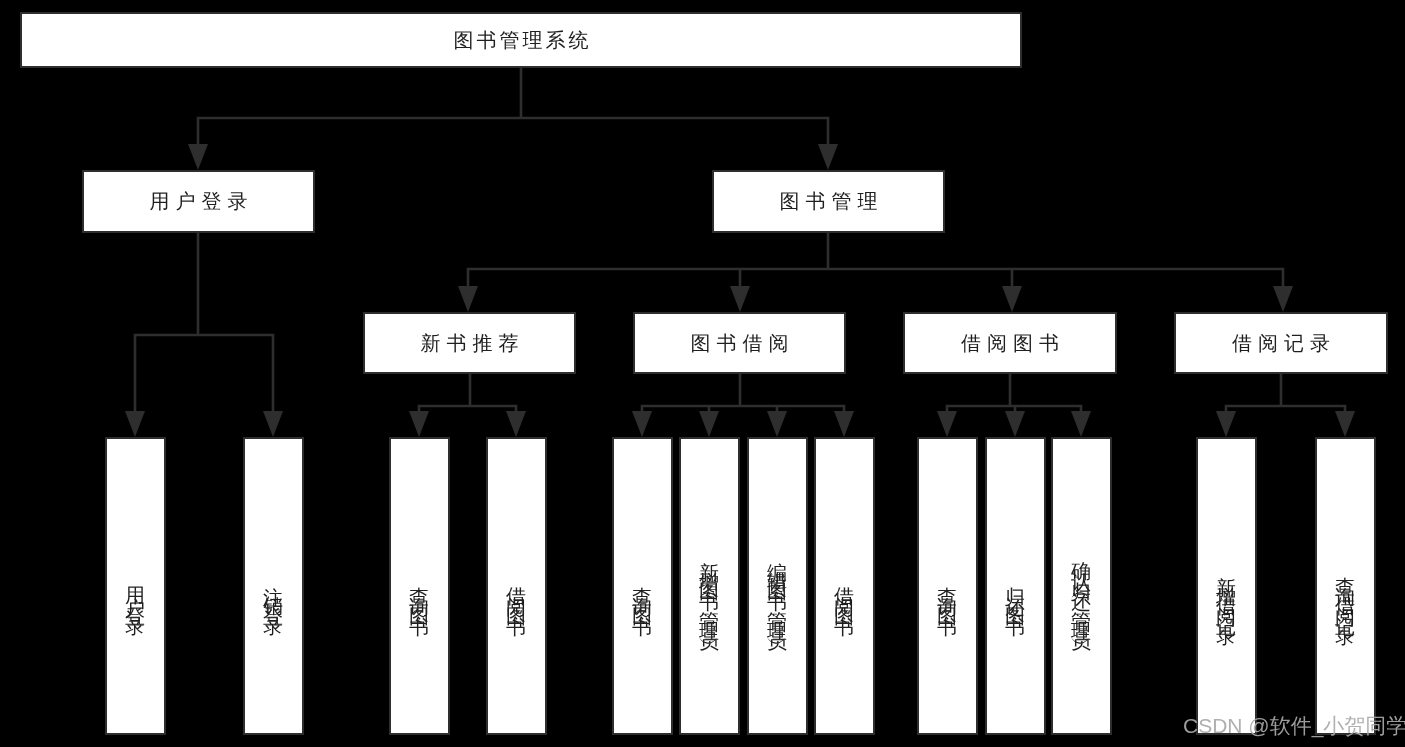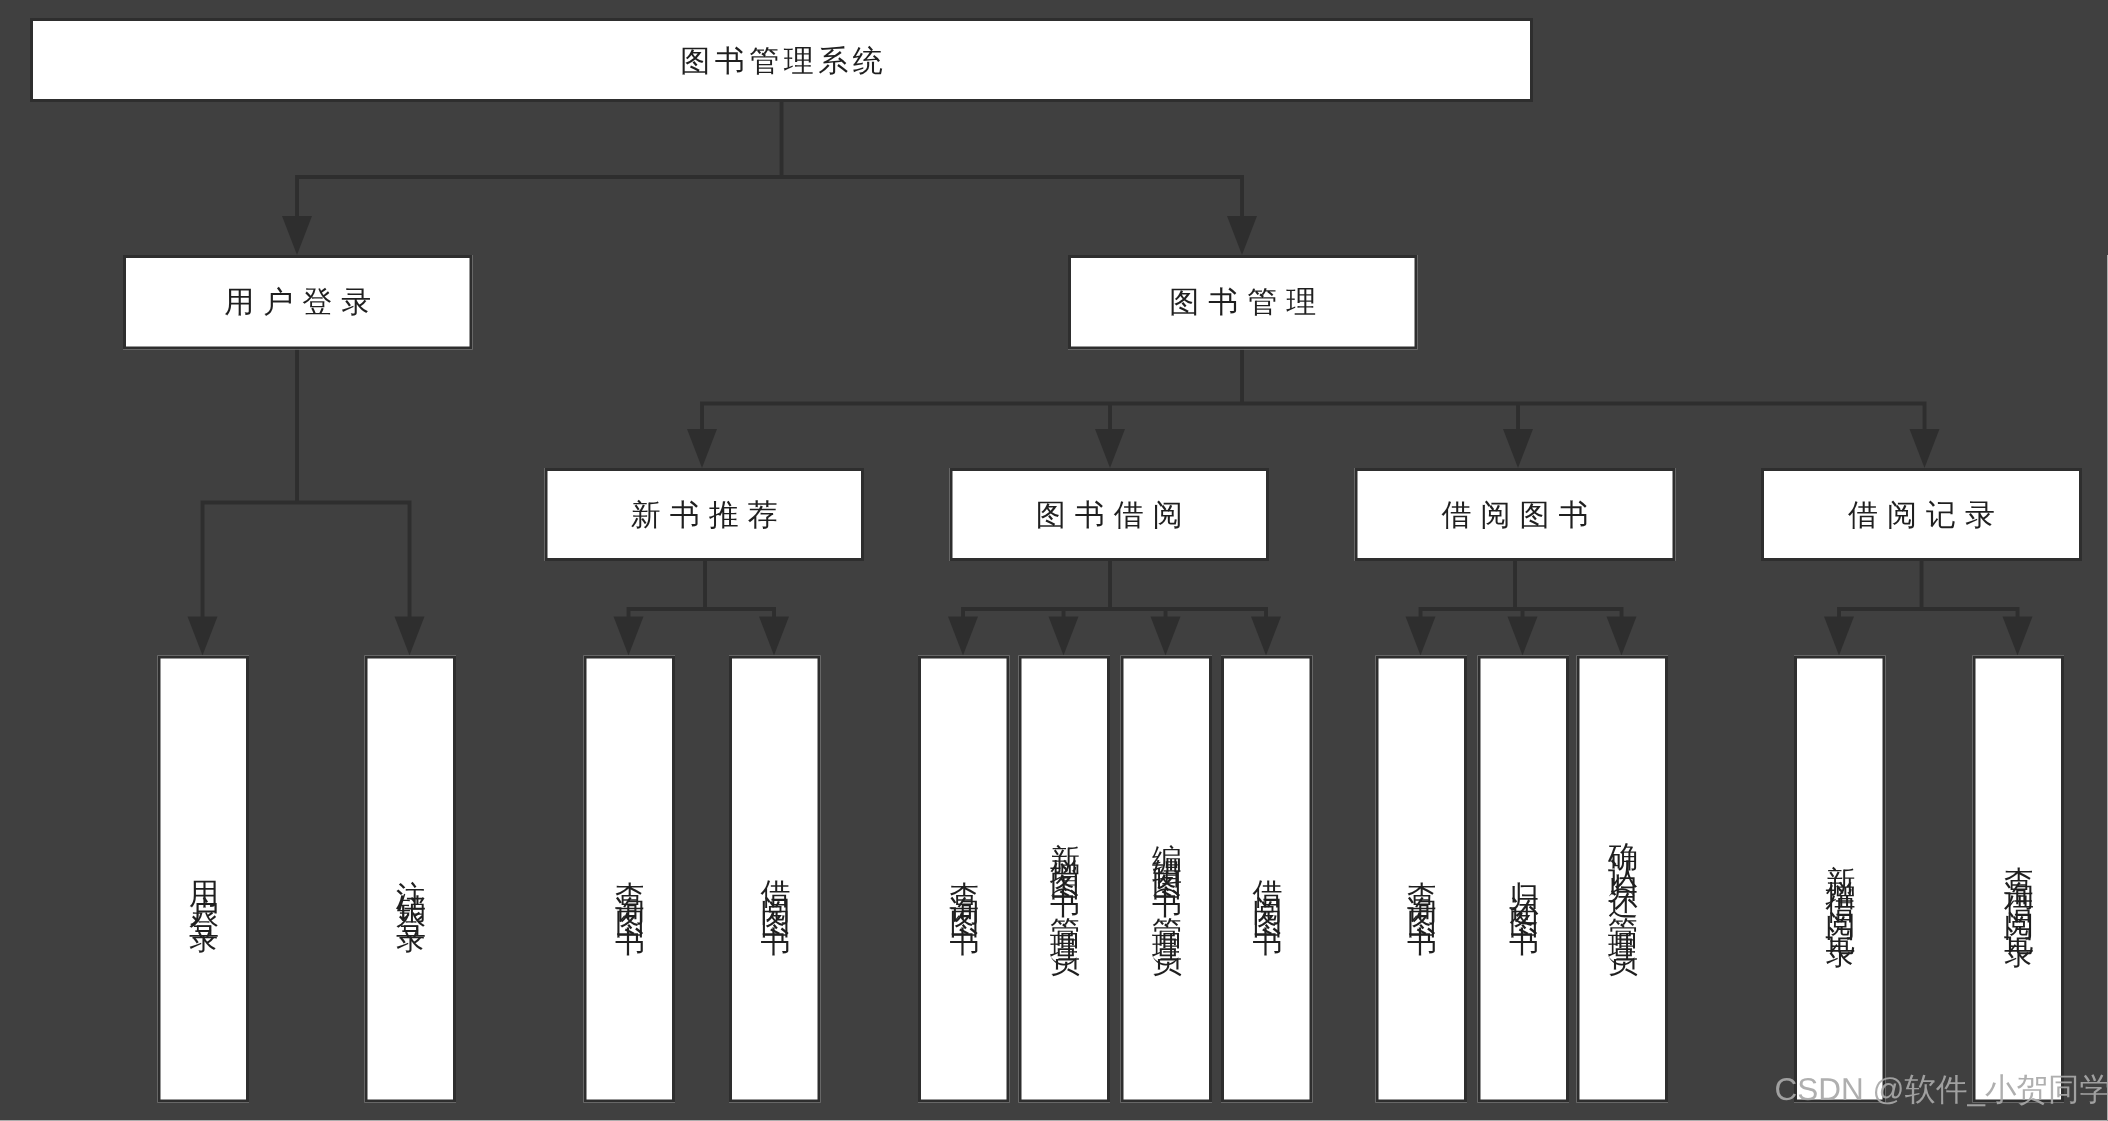--- a/index.html
+++ b/index.html
@@ -1,21 +1,21 @@
 <!DOCTYPE html>
 <html><head>
 <meta charset="utf-8">
 <style>
   * { margin: 0; padding: 0; box-sizing: border-box; }
   html, body { background: #ffffff; }
   .canvas {
     position: relative;
     width: 1405px;
     height: 747px;
-    background: #404040;
+    background: #000000;
     font-family: "Liberation Sans", sans-serif;
     color: #1f1f1f;
     overflow: hidden;
   }
   .connectors {
     position: absolute;
     left: 0; top: 0;
     width: 1405px; height: 747px;
   }
   .connectors path {

